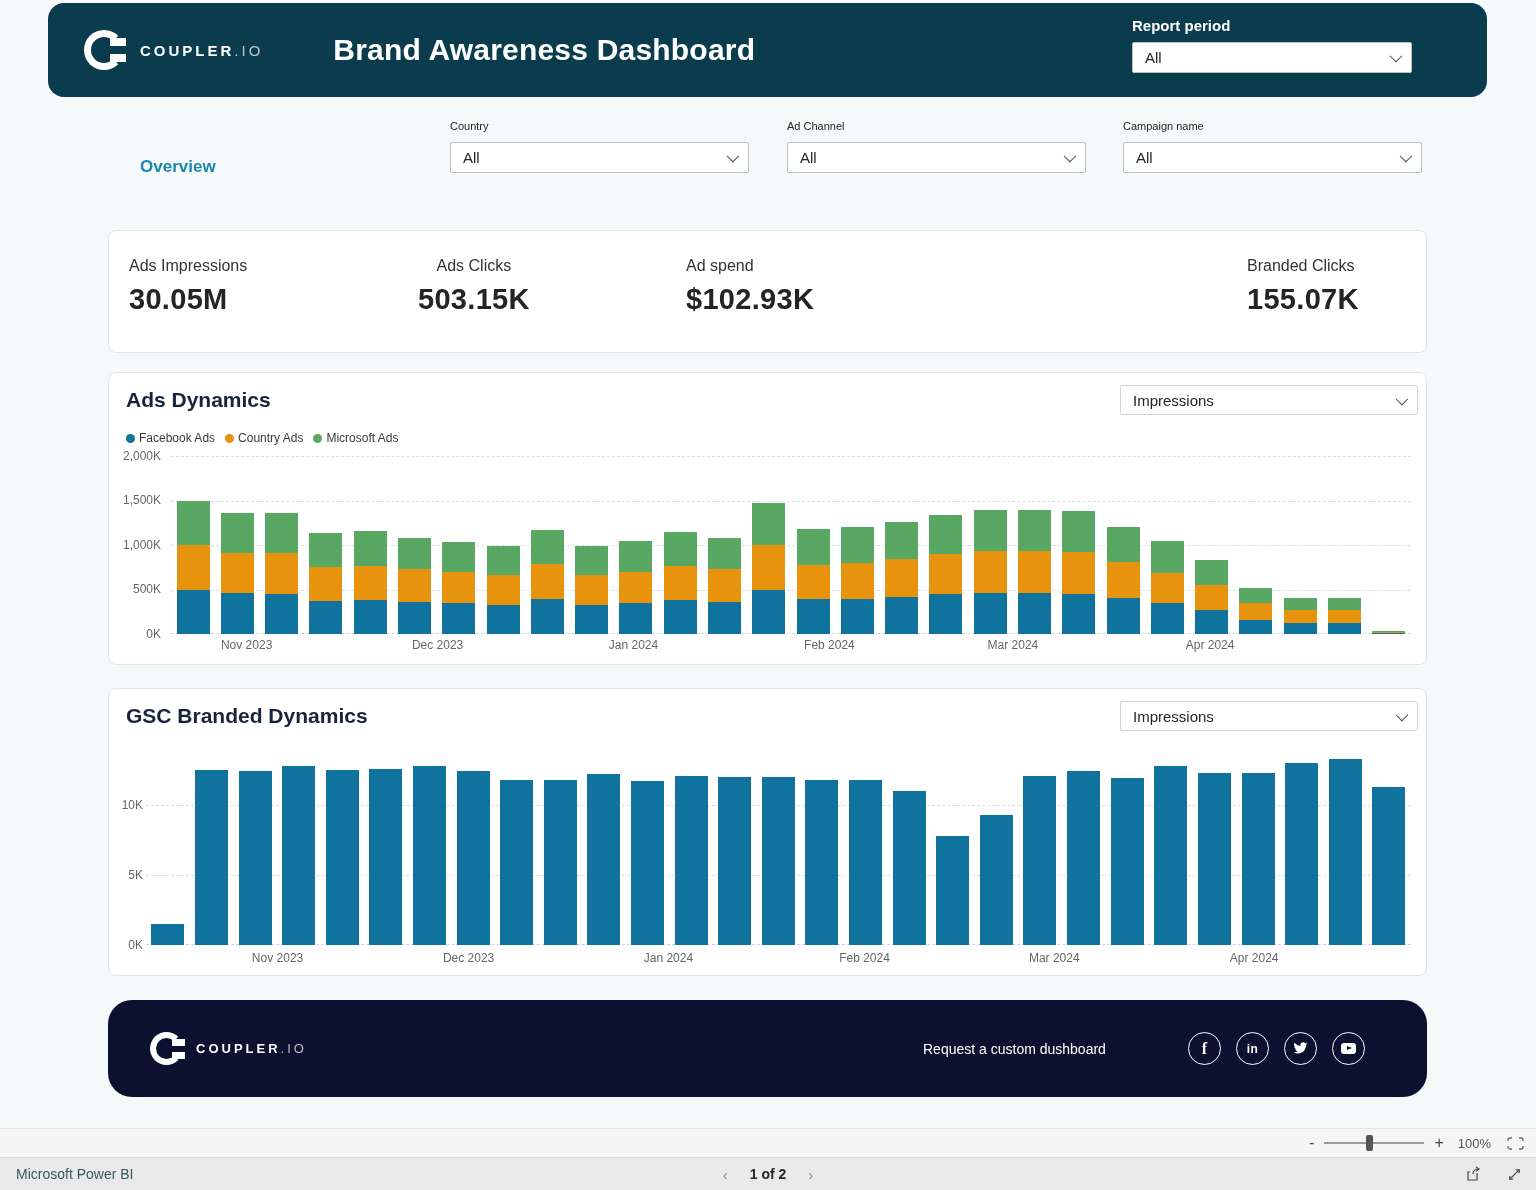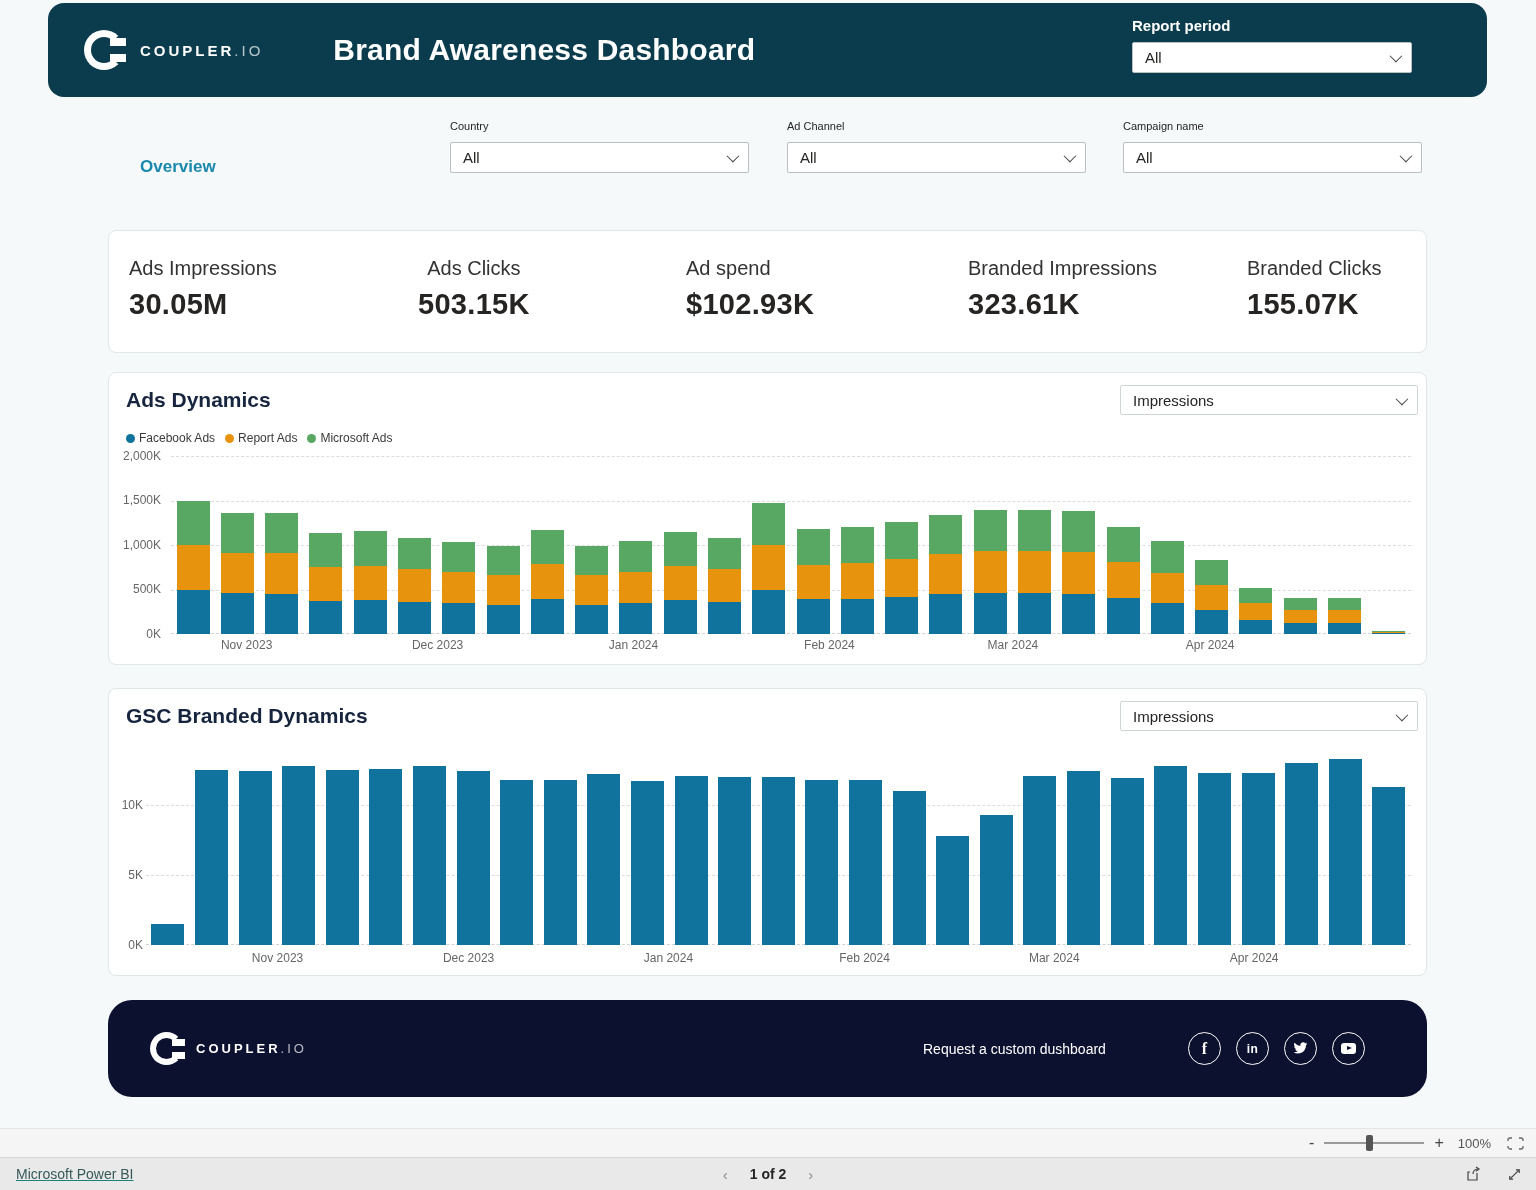--- a/index.html
+++ b/index.html
@@ -33,21 +33,21 @@
   .tab.active { color:#1a87ad; }
   .tab.inactive { color:#5c6a72; }
   .filter { position:absolute; top:120px; width:299px; }
   .filter .f-label { font-size:11px; color:#252423; margin-bottom:10px; }
   .filter.f1 { left:450px; } .filter.f2 { left:787px; } .filter.f3 { left:1123px; }
 
   
   .card { position:absolute; background:#fff; border:1px solid #e1e6e8; border-radius:8px; }
   .kpi-panel { left:108px; top:230px; width:1319px; height:123px; }
   .kpi { position:absolute; top:26px; }
-  .kpi .k-label { font-size:20px; color:#333; margin-bottom:8px; }
+  .kpi .k-label { font-size:16px; color:#333; margin-bottom:8px; }
   .kpi .k-value { font-size:29px; font-weight:600; color:#252423; letter-spacing:.3px; }
   .kpi.k1{left:20px;} .kpi.k2{left:309px;text-align:center;} .kpi.k3{left:577px;} .kpi.k4{left:859px;} .kpi.k5{left:1138px;}
 
   
   .chart-card { left:108px; width:1319px; }
   .ads-card { top:372px; height:293px; }
   .gsc-card { top:688px; height:288px; }
   .chart-title { position:absolute; left:17px; top:15px; font-size:21px; font-weight:700; color:#16243d;text-align:right; }
   .chart-dd { position:absolute; right:8px; top:12px; width:298px; }
   .chart-dd .dropdown { border-color:#cfd4d6; height:30px; }
@@ -97,21 +97,21 @@
                 border-top:1px solid #e4e4e4; border-bottom:1px solid #d8d8d8;
                 display:flex; align-items:center; justify-content:flex-end; gap:10px; padding-right:12px; }
   .zoom-strip .zminus,.zoom-strip .zplus { font-size:16px; color:#444; cursor:pointer; line-height:1; }
   .ztrack { position:relative; width:100px; height:2px; background:#9a9a9a; cursor:pointer; }
   .zhandle { position:absolute; left:42px; top:-7px; width:7px; height:16px; background:#555; border-radius:2px; cursor:grab; }
   .zpct { font-size:13px; color:#555; margin-left:4px; }
   .fit-icon { margin-left:6px; cursor:pointer; display:flex; }
 
   .bottom-bar { position:absolute; left:0; top:1158px; width:1536px; height:32px; background:#e9e9e9;
                 display:flex; align-items:center; }
-  .pbi-link { position:absolute; left:16px; font-size:14px; color:#355a58; text-decoration:underline;
+  .pbi-link { position:absolute; left:16px; font-size:14px; color:#355a58; 
               text-decoration-color:#1a8278; cursor:pointer; }
   .pager { position:absolute; left:50%; transform:translateX(-50%); display:flex; align-items:center; gap:22px; }
   .pg-chev { color:#8a8a8a; font-size:15px; cursor:pointer; }
   .pg-text { font-size:14px; font-weight:700; color:#252423; }
   .bar-icons { position:absolute; right:14px; display:flex; gap:26px; align-items:center; }
   .bar-icons svg { cursor:pointer; }
 </style>
 </head>
 <body>
 
@@ -167,24 +167,20 @@
     <div class="k-value">30.05M</div>
   </div>
   <div class="kpi k2">
     <div class="k-label">Ads Clicks</div>
     <div class="k-value">503.15K</div>
   </div>
   <div class="kpi k3">
     <div class="k-label">Ad spend</div>
     <div class="k-value">$102.93K</div>
   </div>
-  <div class="kpi k4">
-    <div class="k-label">Branded Impressions</div>
-    <div class="k-value">323.61K</div>
-  </div>
   <div class="kpi k5">
     <div class="k-label">Branded Clicks</div>
     <div class="k-value">155.07K</div>
   </div>
 </div>
 
 <div class="card chart-card ads-card">
   <div class="chart-title">Ads Dynamics</div>
   <div class="chart-dd">
     <div class="dropdown">
@@ -192,21 +188,21 @@
       <span class="chev"></span>
     </div>
   </div>
   <div class="legend">
     <span class="legend-item">
       <span class="legend-dot" style="background:#0f739d"></span>
       <span>Facebook Ads</span>
     </span>
     <span class="legend-item">
       <span class="legend-dot" style="background:#e8930d"></span>
-      <span>Report Ads</span>
+      <span>Country Ads</span>
     </span>
     <span class="legend-item">
       <span class="legend-dot" style="background:#58a763"></span>
       <span>Microsoft Ads</span>
     </span>
   </div>
 
   <span class="ytick" style="left:4px; top:76px;">2,000K</span>
   <span class="ytick" style="left:4px; top:120px;">1,500K</span>
   <span class="ytick" style="left:4px; top:165px;">1,000K</span>

